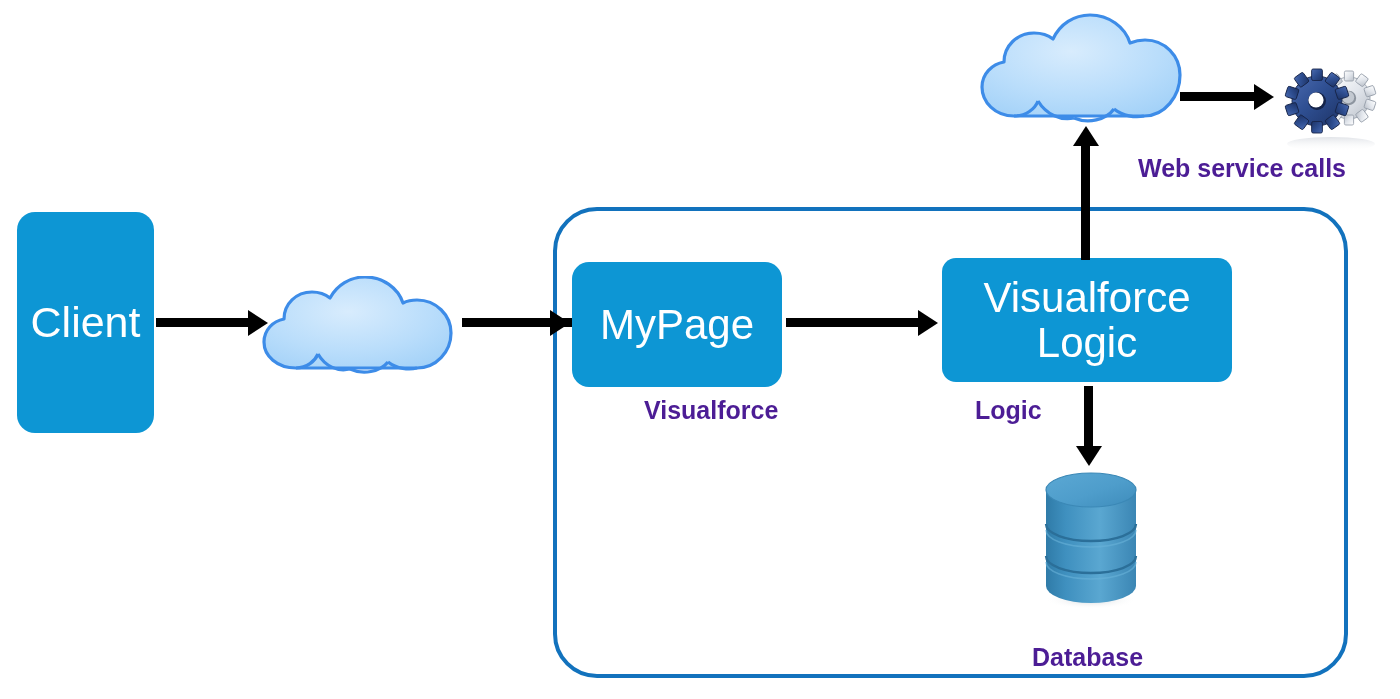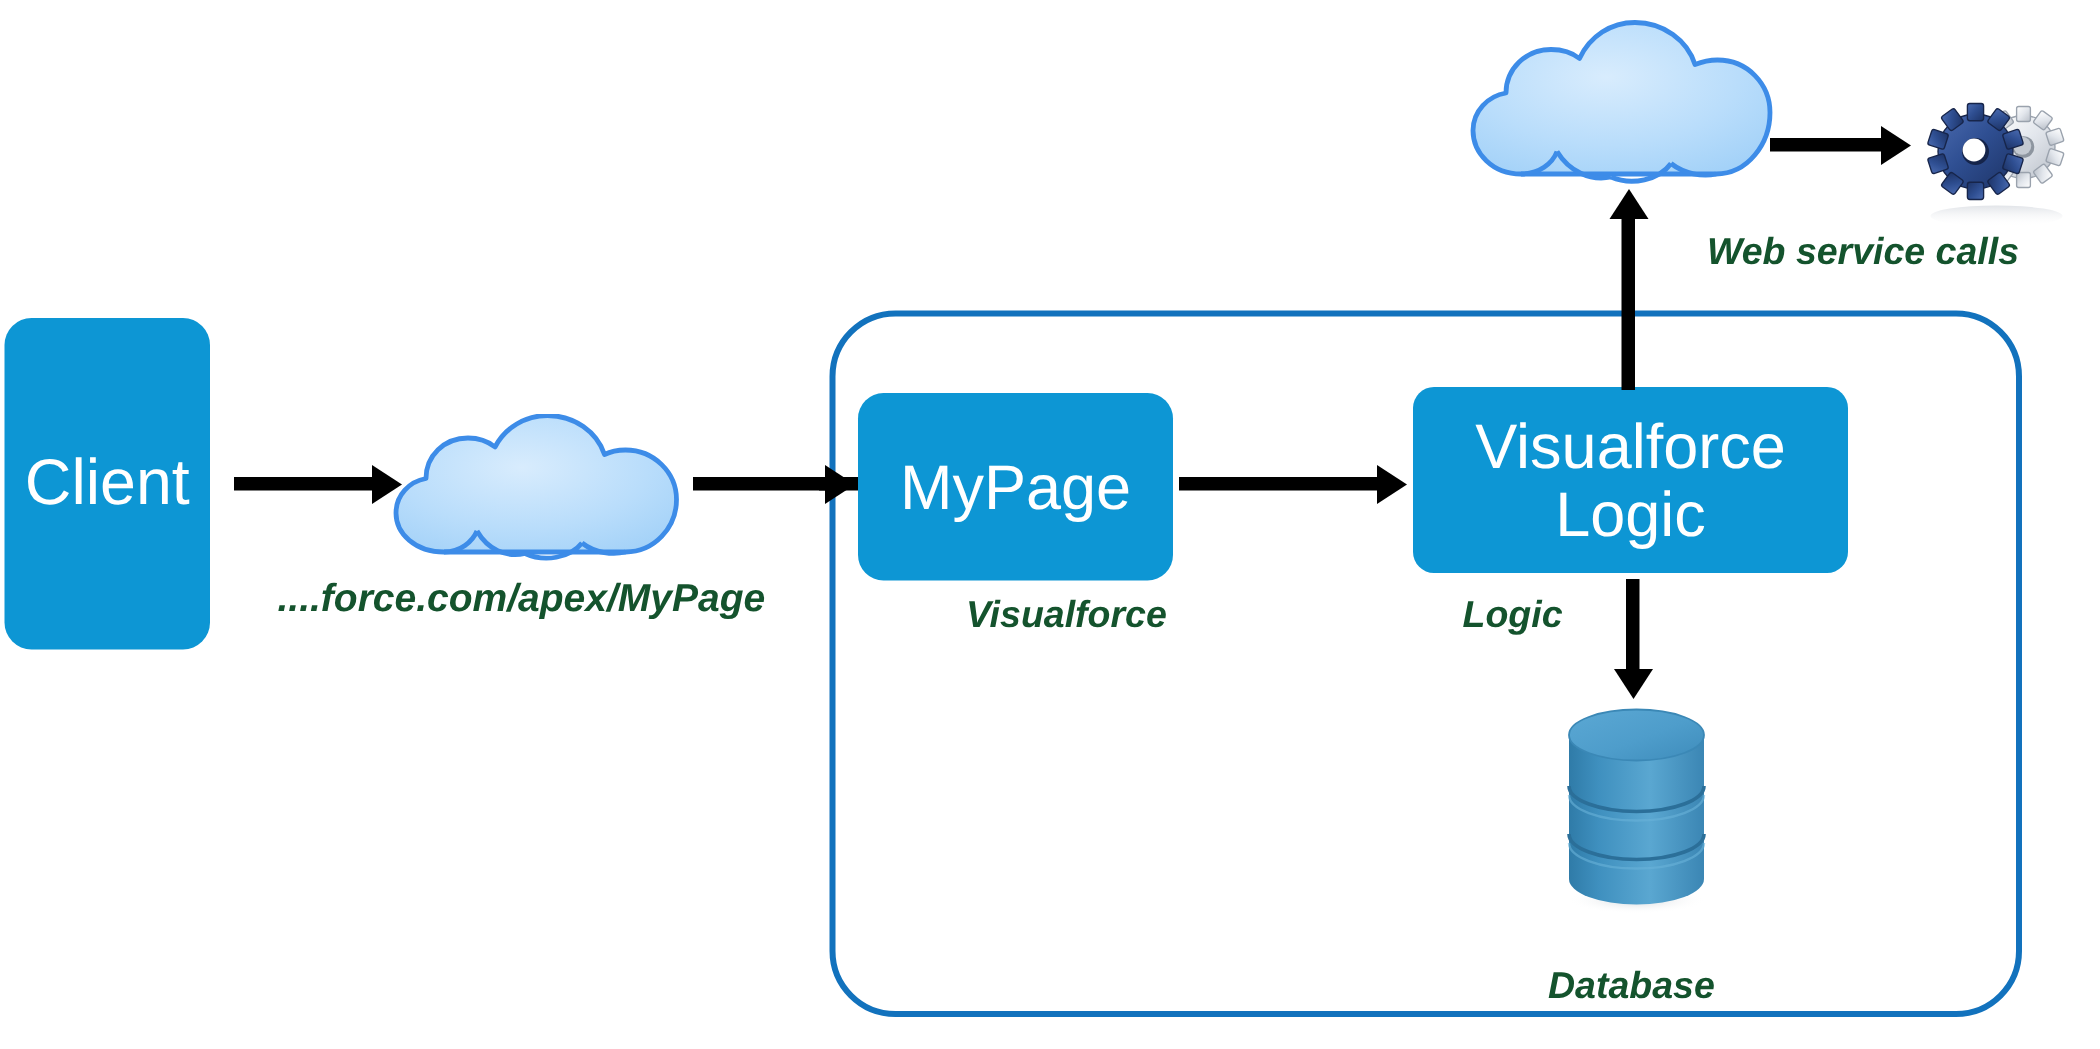--- a/index.html
+++ b/index.html
@@ -39,21 +39,21 @@
     display: flex;
     align-items: center;
     justify-content: center;
     text-align: center;
     font-weight: 400;
     line-height: 1.08;
     box-sizing: border-box;
     user-select: none;
   }
   #client-box {
-    left: 3px;
+    left: 17px;
     top: 212px;
     width: 137px;
     height: 221px;
     border-radius: 18px;
     font-size: 43px;
   }
   #mypage-box {
     left: 572px;
     top: 262px;
     width: 210px;
@@ -66,26 +66,25 @@
     top: 258px;
     width: 290px;
     height: 124px;
     border-radius: 14px;
     font-size: 42px;
     padding: 0 10px;
   }
 
   
   .caption {
-    color: #14532d;
+    color: #4c1d95;
     font-weight: bold;
     font-size: 25px;
     white-space: nowrap;
     user-select: none;
-    font-style: italic;
   }
   #url-caption    { left: 185px; top: 383px; font-size: 26px; }
   #visualforce-caption { left: 596px; top: 396px; margin-left: 48px; }
   #apex-caption   { left: 975px; top: 396px; }
   #database-caption { left: 1032px; top: 643px; }
   #webservice-caption { left: 1138px; top: 154px; }
   .shaft-h {
     position: absolute;
     height: 9px;
     background: #000000;
@@ -165,21 +164,20 @@
                C181,24 196,39 196,57
                C196,76 181,92 162,92
                Z" fill="url(#cg1)" stroke="#3d8ce8" stroke-width="3.2" stroke-linejoin="round"></path>
       <path d="M41,92 C52,92 60,85 63,78" fill="none" stroke="#3d8ce8" stroke-width="3.2"></path>
       <path d="M63,78 C70,90 82,96 95,93" fill="none" stroke="#3d8ce8" stroke-width="3.2"></path>
       <path d="M95,93 C108,99 125,96 133,86" fill="none" stroke="#3d8ce8" stroke-width="3.2"></path>
       <path d="M133,86 C142,93 154,94 162,92" fill="none" stroke="#3d8ce8" stroke-width="3.2"></path>
     </svg>
   </div>
 
-  <div id="url-caption" class="abs caption">....force.com/apex/MyPage</div>
 
   <div class="abs">
     <div class="shaft-h" style="left:462px; top:318px; width:92px;"></div>
     <div class="shaft-h" style="left:546px; top:318px; width:28px;"></div>
     <div class="head-r" style="left:550px; top:310px;"></div>
   </div>
 
   <div id="mypage-box" class="abs blue-box">
     <span>MyPage</span>
   </div>

